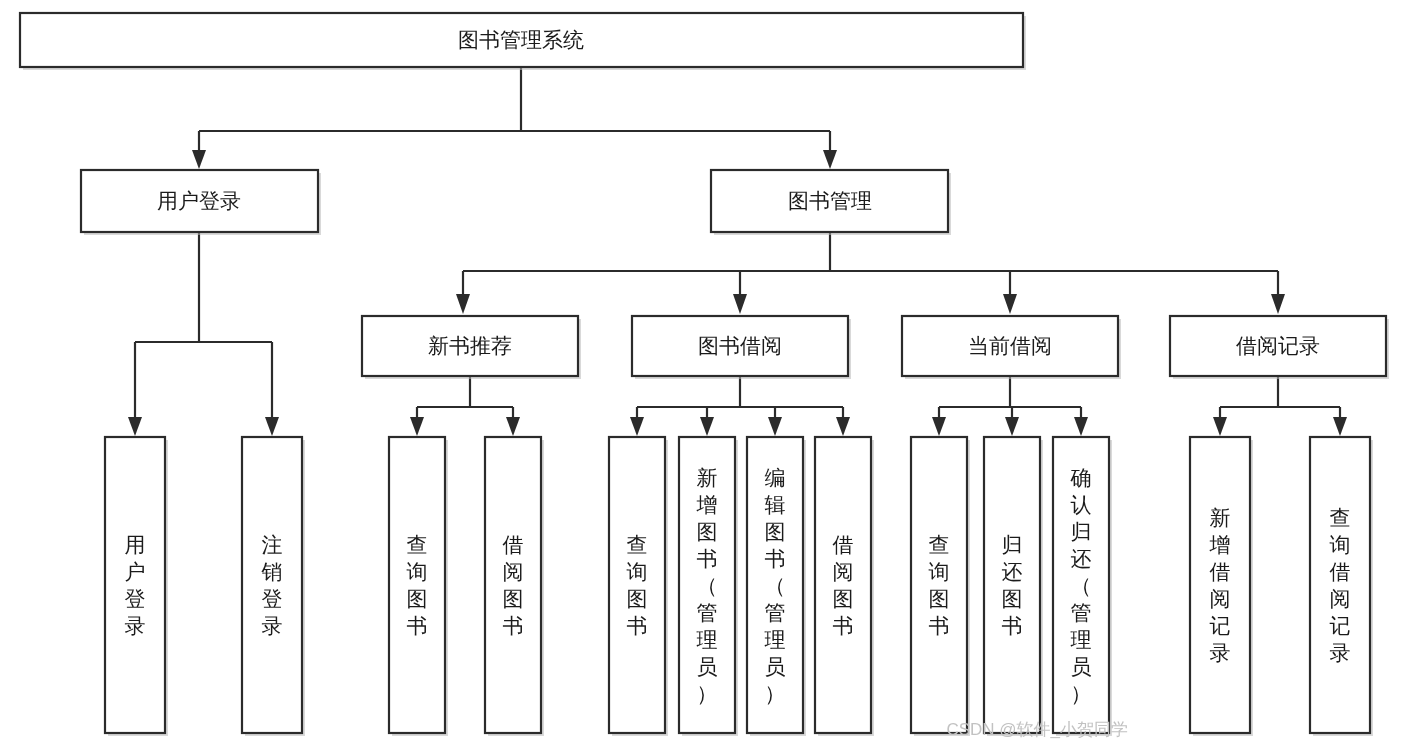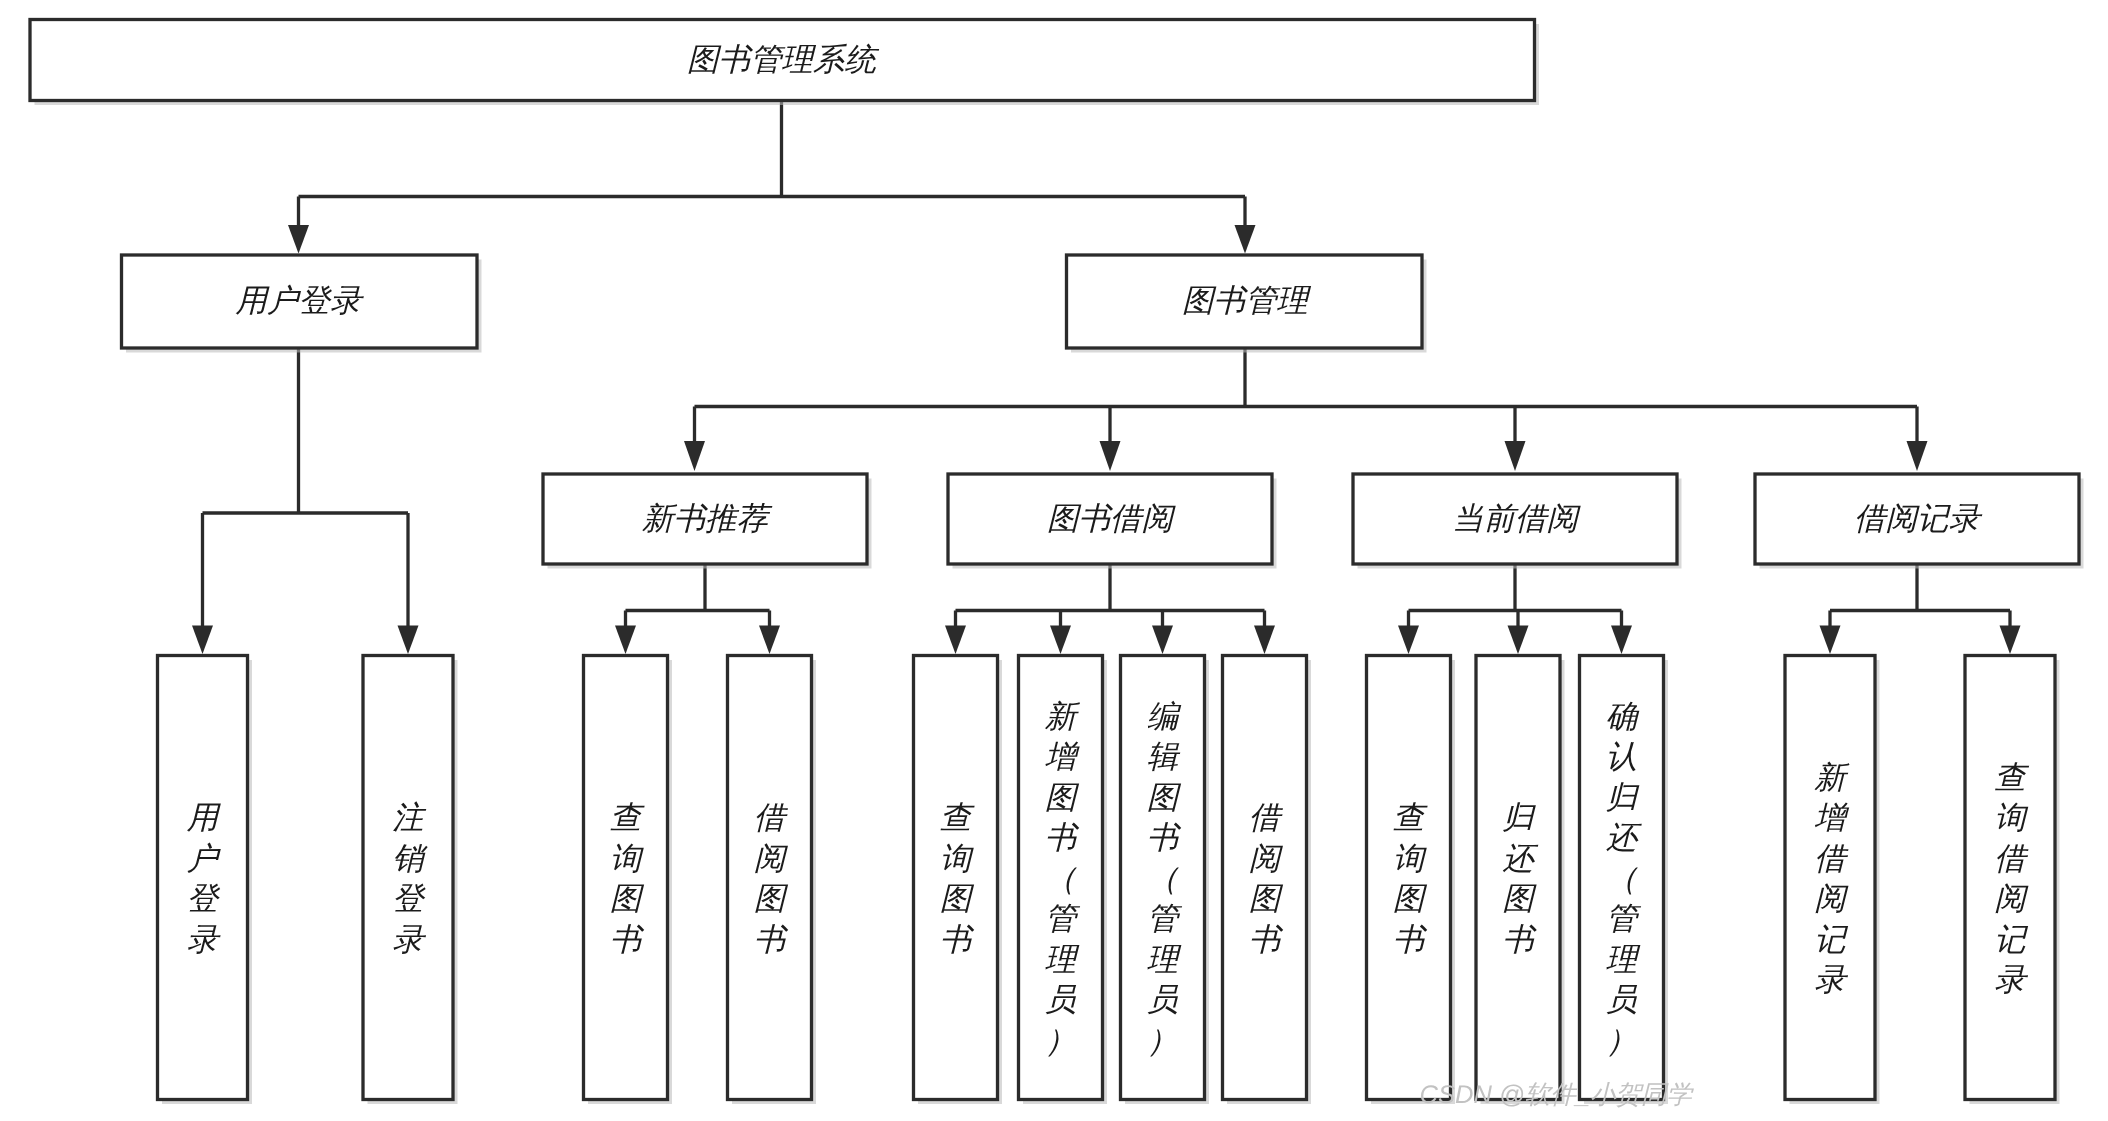--- a/index.html
+++ b/index.html
@@ -11,21 +11,20 @@
     width: 1405px;
     height: 747px;
     font-family: "Liberation Sans", "DejaVu Sans", sans-serif;
     position: relative;
     overflow: hidden;
   }
   #diagram-root {
     position: relative;
     width: 1142px;
     height: 747px;
-    font-style: italic;
   }
   svg.flow {
     position: absolute;
     left: 0;
     top: 0;
     width: 1405px;
     height: 747px;
   }
   .node-rect {
     fill: #ffffff;

